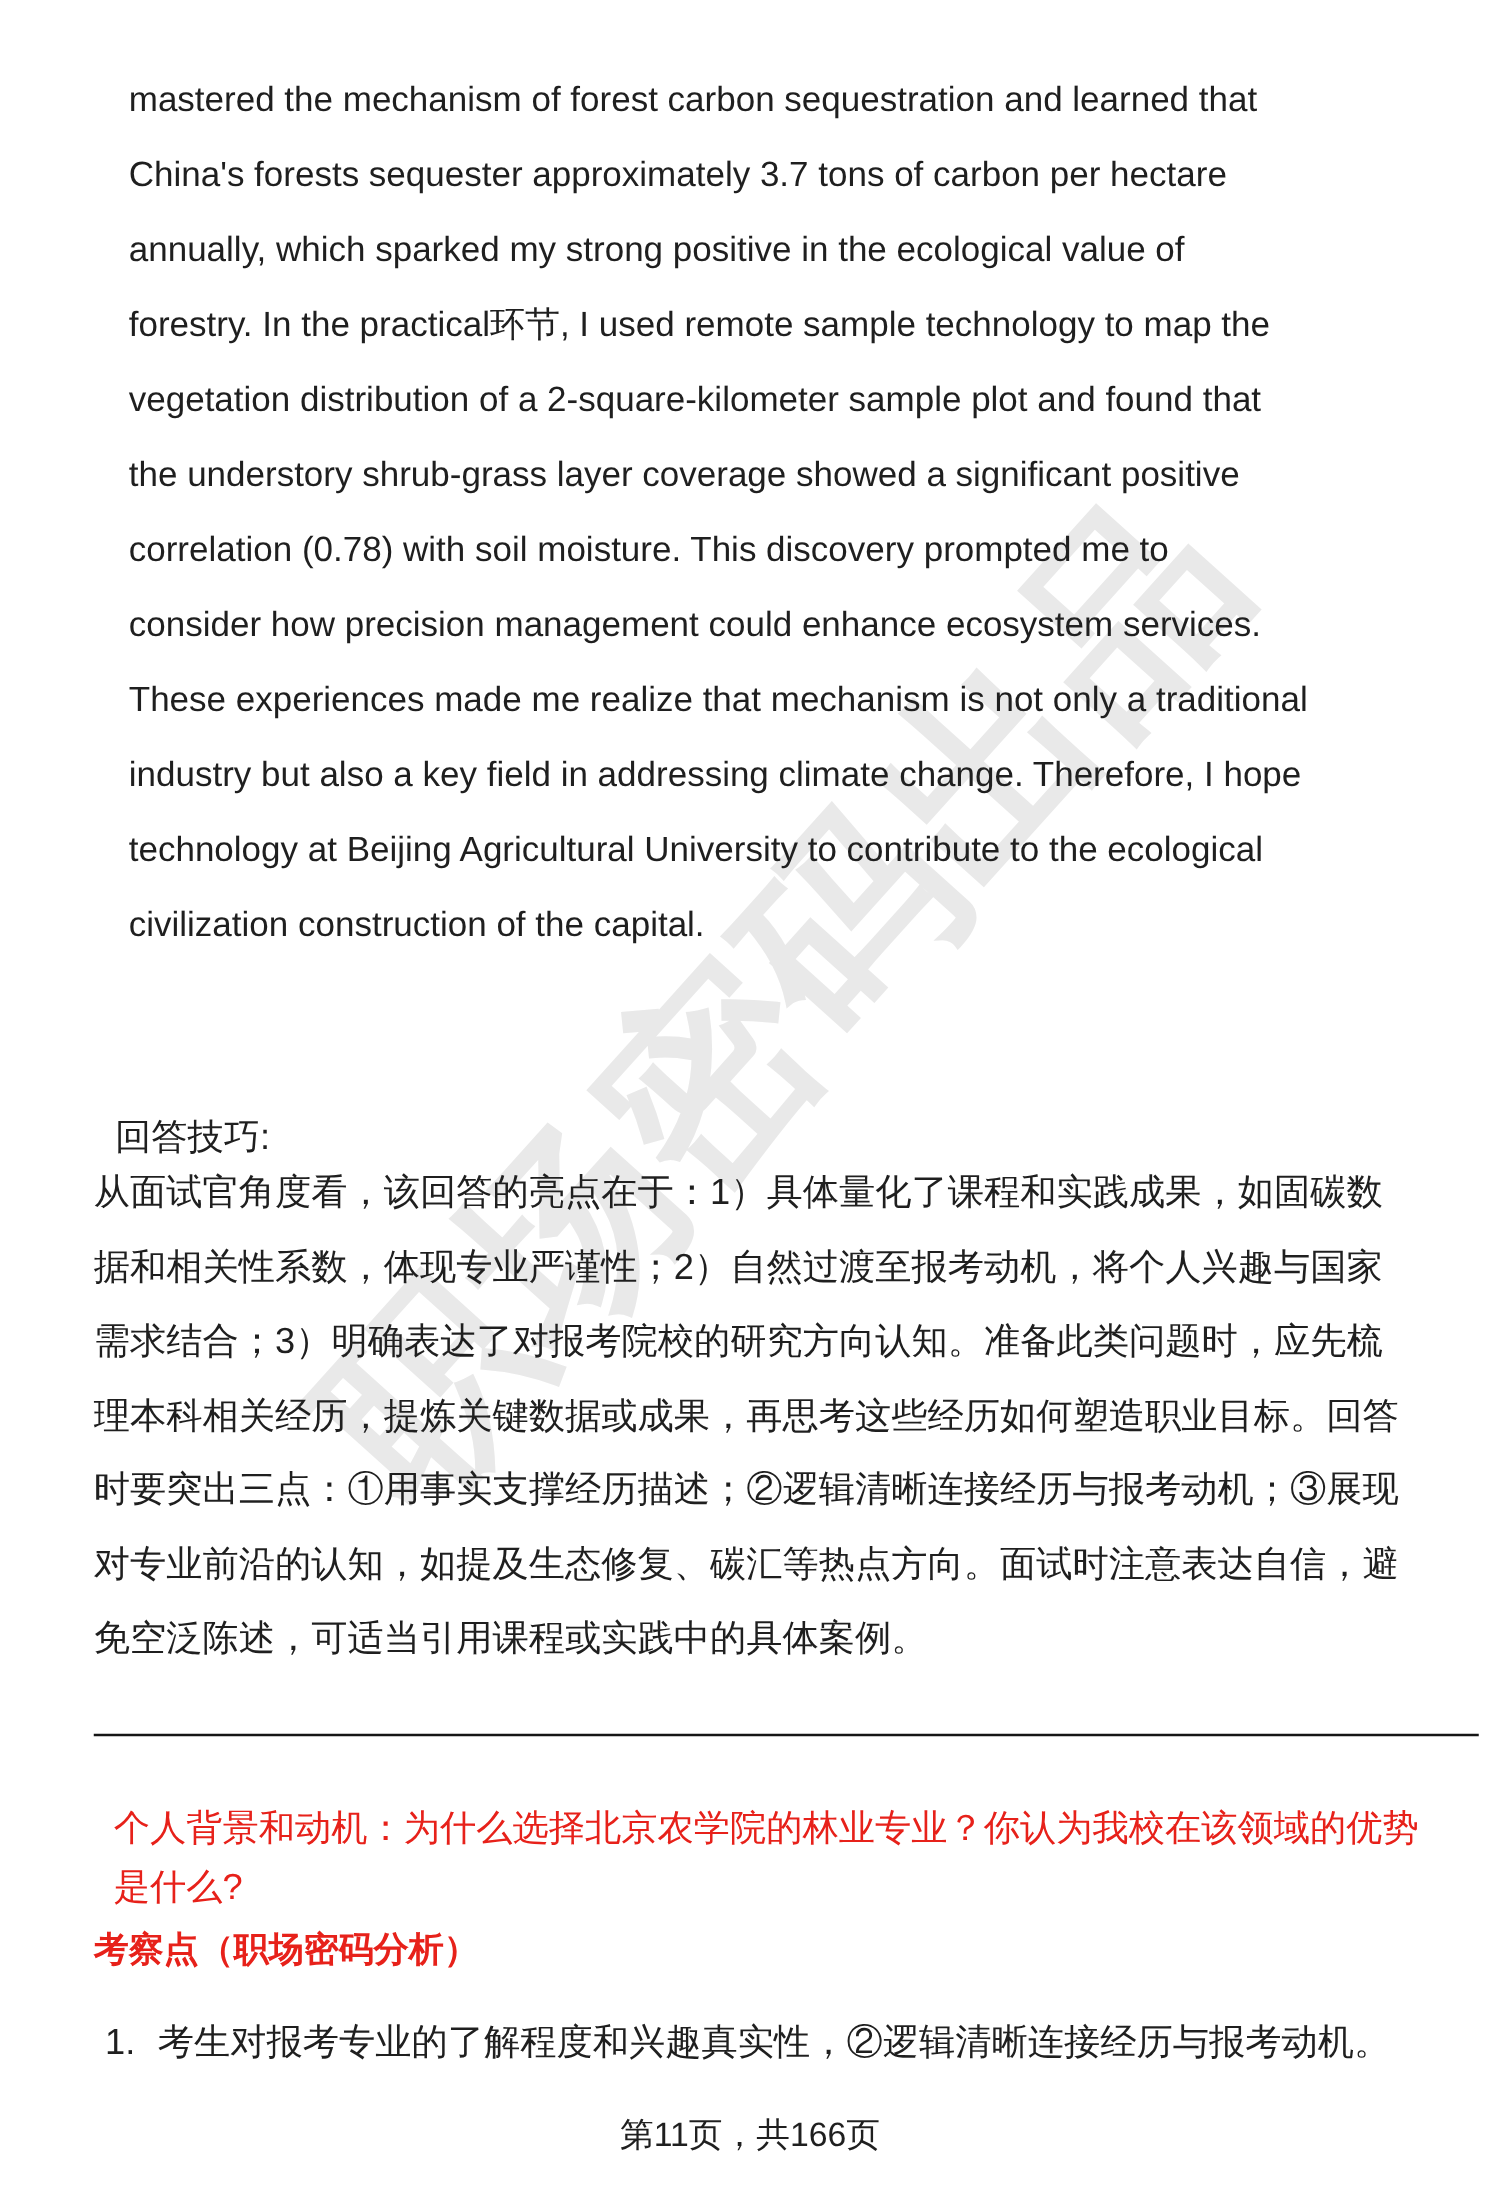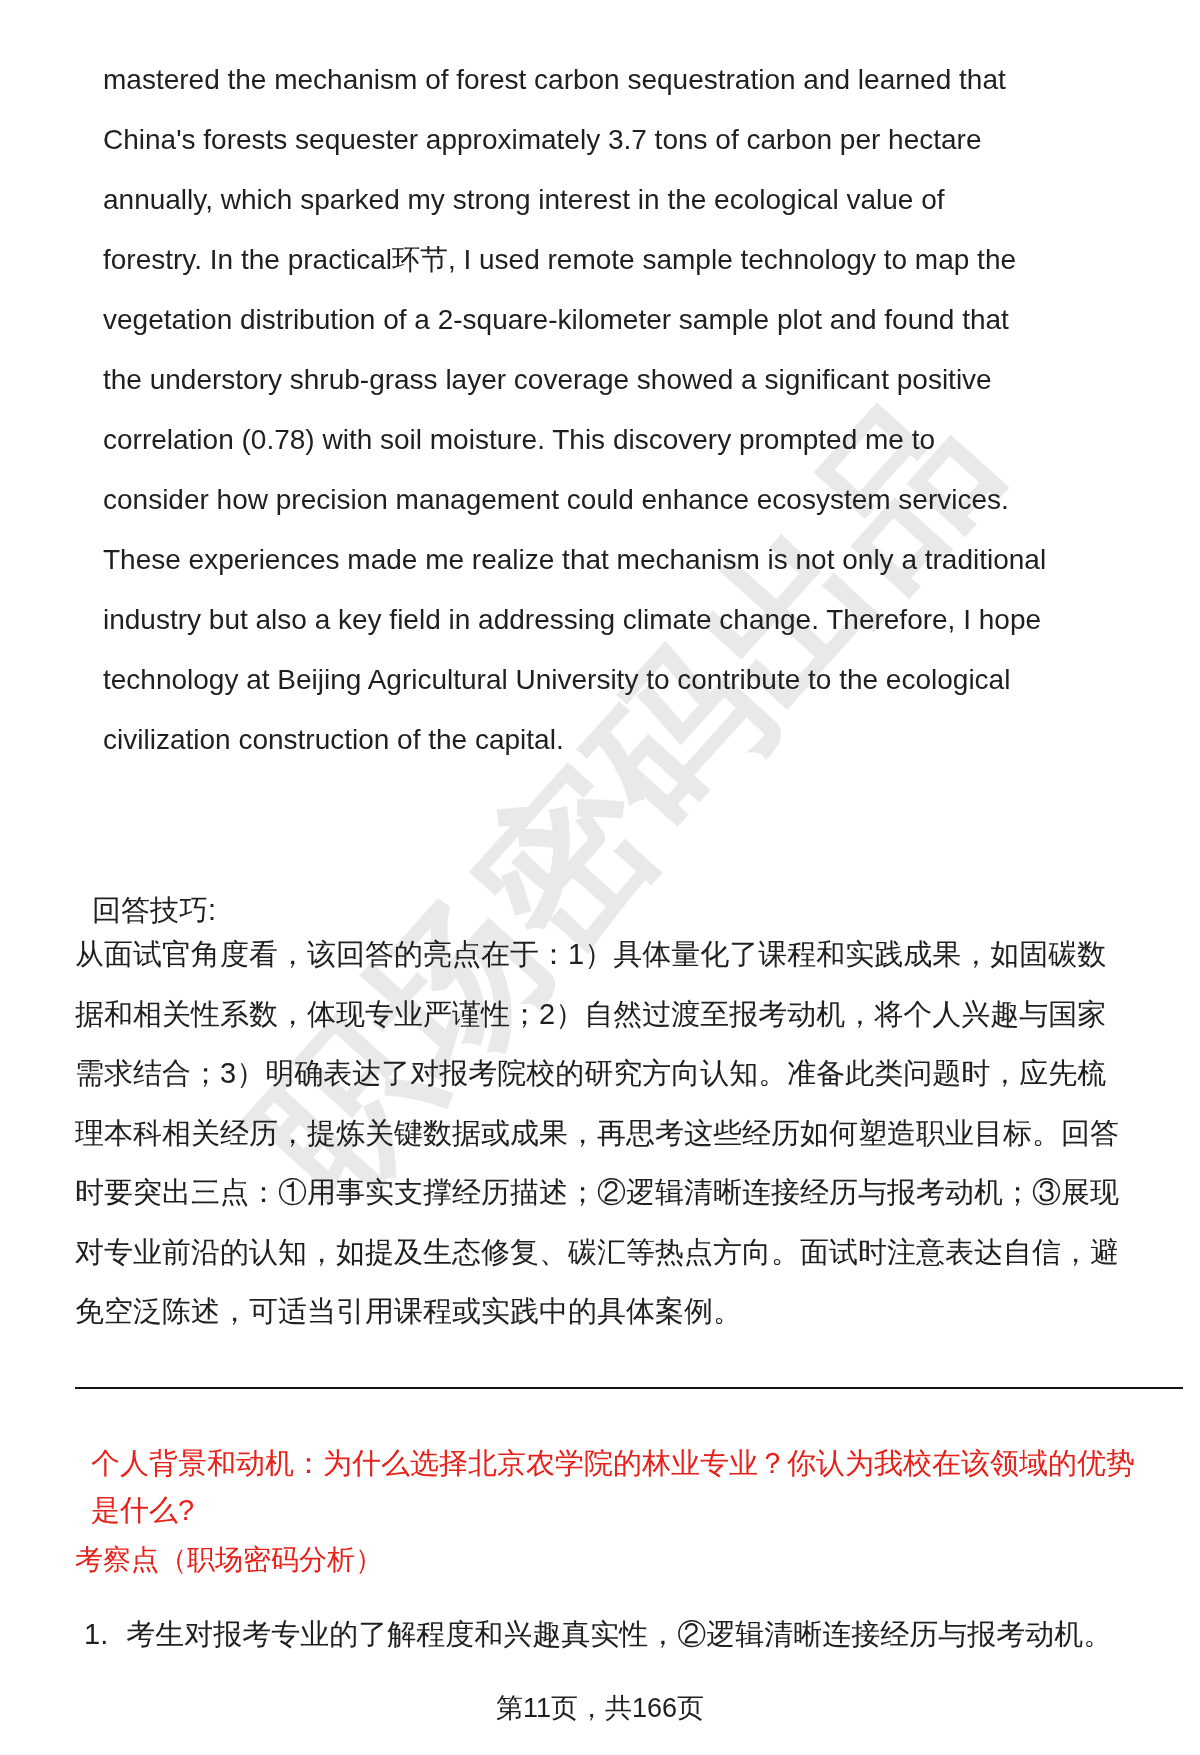--- a/index.html
+++ b/index.html
@@ -33,39 +33,39 @@
   .en-para .line{line-height:60px;white-space:nowrap;}
   .tips-heading{position:absolute;left:75px;top:863px;font-size:29px;line-height:60px;font-weight:normal;margin:17px;}
   .zh-para{position:absolute;left:75px;top:925px;font-size:29px;}
   .zh-para .line{line-height:59.5px;white-space:nowrap;}
   .separator{
     position:absolute;left:75px;top:1387px;width:1108px;
     border:none;border-top:2px solid #151515;margin:0;height:0;
   }
   .question-heading{position:absolute;left:75px;top:1424px;width:1110px;margin:16px;font-size:29px;font-weight:normal;color:var(--heading-red);}
   .question-heading .line{line-height:47px;white-space:nowrap;}
-  .assessment-heading{position:absolute;left:75px;top:1544px;margin:0;font-size:28px;font-weight:normal;color:var(--heading-red);line-height:32px;}
+  .assessment-heading{position:absolute;left:75px;top:1544px;margin:0;font-size:28px;font-weight:bold;color:var(--heading-red);line-height:32px;}
   .assessment-list{position:absolute;left:84px;top:1616px;margin:0;padding:0;list-style:none;font-size:29px;}
   .assessment-list li{display:flex;line-height:37px;white-space:nowrap;}
   .assessment-list .num{margin-right:18px;}
   .page-footer{position:absolute;left:0;top:1692px;width:100%;text-align:center;font-size:27px;line-height:32px;}
 </style>
 </head>
 <body>
 
 <div class="page">
 
   <div class="watermark">职场密码出品</div>
 
   <div class="content">
 
     <div class="en-para">
         <div class="line">mastered the mechanism of forest carbon sequestration and learned that</div>
         <div class="line">China's forests sequester approximately 3.7 tons of carbon per hectare</div>
-        <div class="line">annually, which sparked my strong interest in the ecological value of</div>
+        <div class="line">annually, which sparked my strong positive in the ecological value of</div>
         <div class="line">forestry. In the practical环节, I used remote sample technology to map the</div>
         <div class="line">vegetation distribution of a 2-square-kilometer sample plot and found that</div>
         <div class="line">the understory shrub-grass layer coverage showed a significant positive</div>
         <div class="line">correlation (0.78) with soil moisture. This discovery prompted me to</div>
         <div class="line">consider how precision management could enhance ecosystem services.</div>
         <div class="line">These experiences made me realize that mechanism is not only a traditional</div>
         <div class="line">industry but also a key field in addressing climate change. Therefore, I hope</div>
         <div class="line">technology at Beijing Agricultural University to contribute to the ecological</div>
         <div class="line">civilization construction of the capital.</div>
       </div>

